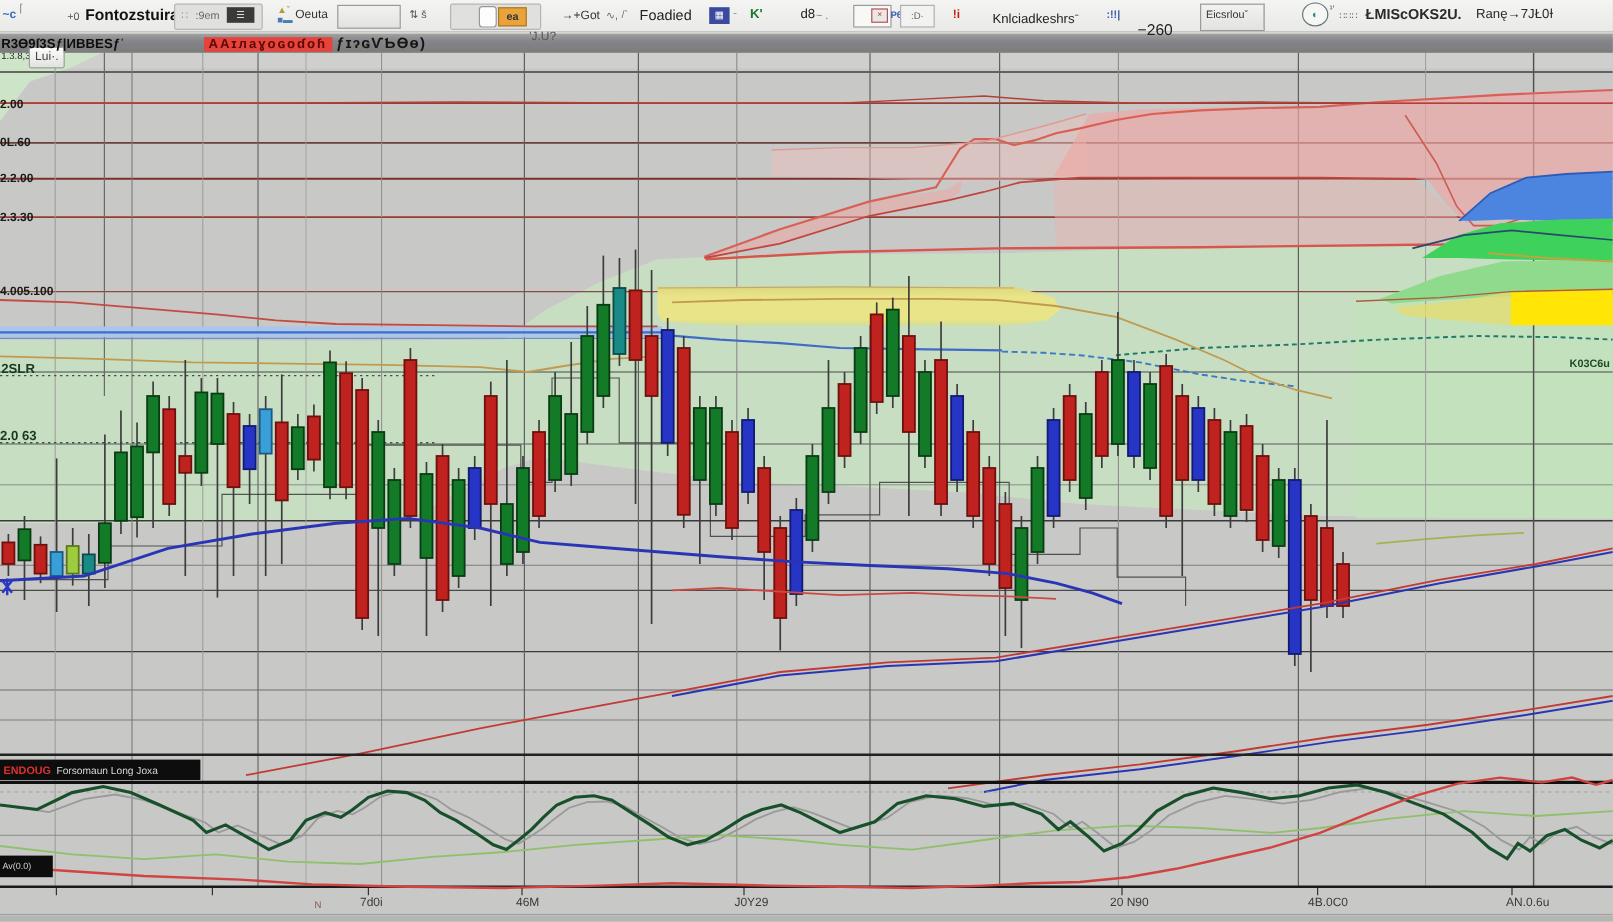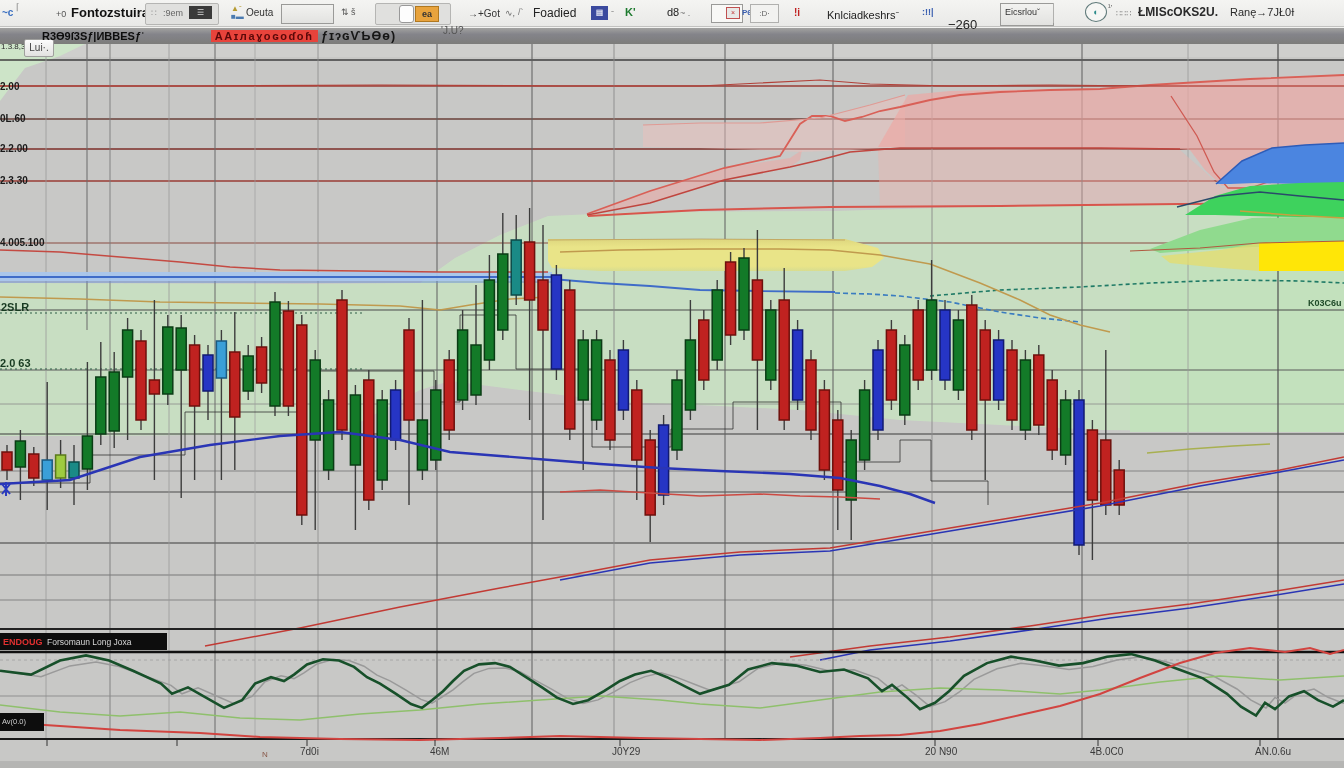--- a/index.html
+++ b/index.html
@@ -5,21 +5,21 @@
 #toolbar div{position:absolute;}
 .tbtn{height:16px;background:linear-gradient(#fcfcfc,#e2e2e0);border:1px solid #9f9f9d;border-radius:2px;font-size:10px;color:#444;text-align:center;line-height:16px;}
 .tbico{text-align:center;}
 .tbsm{font-size:9px;color:#555;}
 .tbtxt{color:#1e1e1e;}
 .tbgrp{background:#e0e0de;border:1px solid #b5b5b3;border-radius:2px;}
 .tbcombo{height:18px;background:linear-gradient(#f2f2f0,#e2e2e0);border:1px solid #9a9a98;}
 .tbsep{top:3px;width:1px;height:20px;background:#b0b0ae;}
 #whitegap{position:absolute;left:0;top:27px;width:1344px;height:1px;background:#f2f2f0;z-index:4;}
 #titlebar{position:absolute;left:0;top:28px;width:1344px;height:16px;background:linear-gradient(#a2a2a0,#84848a 40%,#7c7c7a);z-index:4;}
-#titletxt{position:absolute;left:1px;top:29px;height:14px;z-index:6;font-size:11px;font-weight:bold;color:#0d0d0d;white-space:nowrap;font-family:"Liberation Sans", sans-serif;margin-left:41px;}
+#titletxt{position:absolute;left:1px;top:29px;height:14px;z-index:6;font-size:11px;font-weight:bold;color:#0d0d0d;white-space:nowrap;font-family:"Liberation Sans", sans-serif;}
 .redchip{background:#e8433b;color:#5a0808;padding:0 4px;letter-spacing:1.6px;}
 svg{position:absolute;left:0;top:0;z-index:1;}
 </style></head>
 <body>
 <svg width="1344" height="768">
 <rect x="0" y="0" width="1344" height="768" fill="#c8c8c6"></rect>
 <rect x="0" y="44" width="1344" height="13" fill="#cfcfcd"></rect>
 <polygon points="0.0,283.0 300.0,284.0 420.0,283.0 455.0,258.0 500.0,235.0 548.0,216.0 640.0,212.0 835.0,211.0 1000.0,206.0 1180.0,204.0 1260.0,203.0 1344.0,203.0 1344.0,432.0 1200.0,431.0 1100.0,430.0 1000.0,425.0 900.0,420.0 800.0,410.0 700.0,405.0 620.0,402.0 520.0,390.0 450.0,381.0 420.0,390.0 340.0,433.0 200.0,435.0 80.0,436.0 0.0,436.0" fill="#c8dfc2" fill-opacity="0.95"></polygon>
 <polygon points="1130.0,246.0 1344.0,246.0 1344.0,432.0 1130.0,432.0" fill="#c2e2bc" fill-opacity="0.85"></polygon>
 <polygon points="0.0,44.0 85.0,44.0 60.0,56.0 25.0,68.0 12.0,85.0 0.0,101.0" fill="#cde6c8" fill-opacity="0.95"></polygon>

